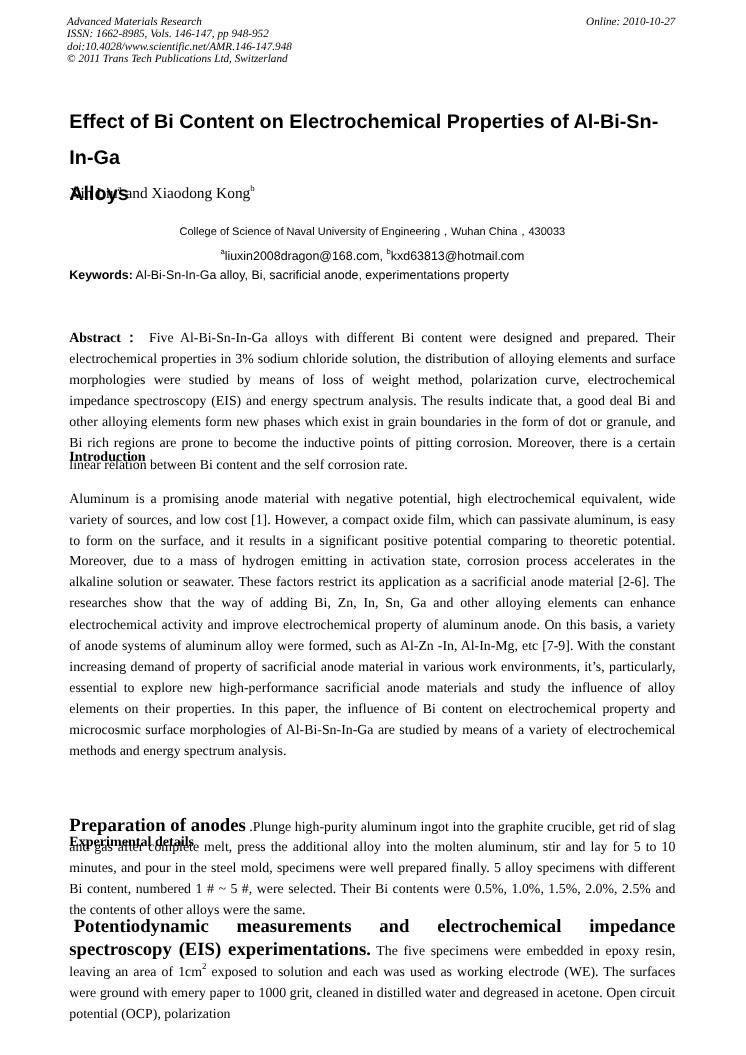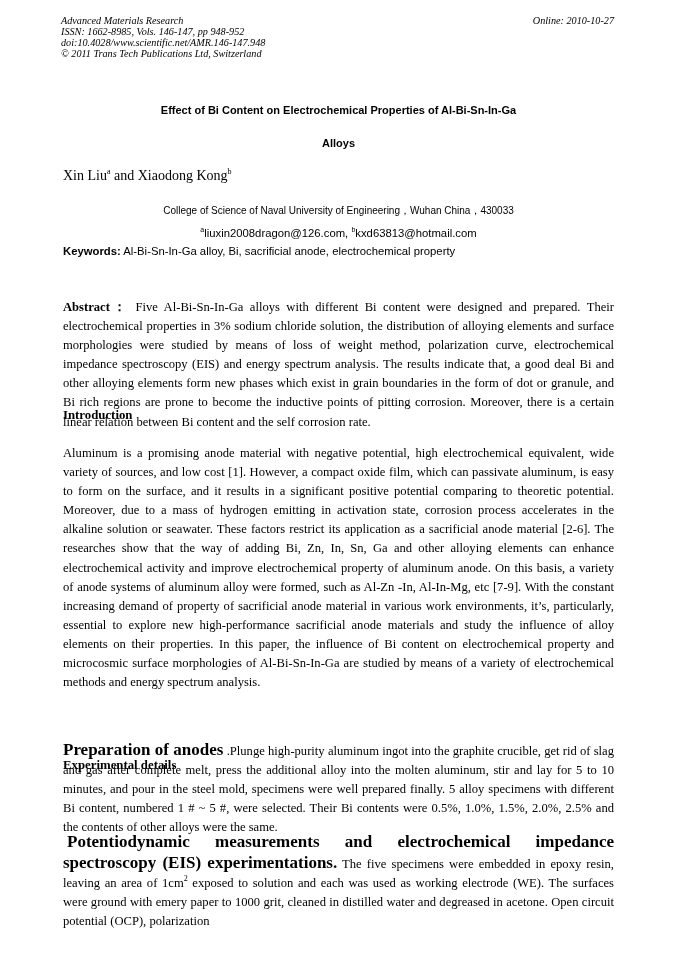--- a/index.html
+++ b/index.html
@@ -1,21 +1,21 @@
 <!DOCTYPE html>
 <html><head>
 <meta charset="utf-8">
 <style>
   html, body { margin: 0; padding: 0; background: #ffffff; }
   body { width: 678px; height: 959px; position: relative; overflow: hidden; color: #000; }
 
   .hdr-left { position: absolute; left: 61px; top: 15px; font-family: "Liberation Serif", serif; font-style: italic; font-size: 10.2px; line-height: 11px; }
   .hdr-right { position: absolute; right: 64px; top: 15px; font-family: "Liberation Serif", serif; font-style: italic; font-size: 10.2px; line-height: 11px; }
 
-  .title { position: absolute; left: 63px; width: 551px; top: 94px; text-align: center; font-family: "Liberation Sans", sans-serif; font-weight: bold; font-size: 11px; line-height: 33px; }
+  .title { position: absolute; left: 63px; width: 551px; top: 94px; text-align: left; font-family: "Liberation Sans", sans-serif; font-weight: bold; font-size: 18px; line-height: 33px; }
   .authors { position: absolute; left: 63px; width: 551px; top: 167px; text-align: left; font-family: Liberation Serif, serif; font-size: 14px; }
   .authors sup { font-size: 8px; vertical-align: 6px; }
   .affil { position: absolute; left: 63px; width: 551px; top: 204px; text-align: center; font-family: "Liberation Sans", sans-serif; font-size: 10px; }
   .emails { position: absolute; left: 63px; width: 551px; top: 226px; text-align: center; font-family: "Liberation Sans", sans-serif; font-size: 11.3px; }
   .emails sup { font-size: 7px; vertical-align: 5px; }
   .keywords { position: absolute; left: 63px; top: 245px; font-family: "Liberation Sans", sans-serif; font-size: 11.3px; }
   .keywords b { font-weight: bold; }
 
   .para { position: absolute; left: 63px; width: 551px; font-family: "Liberation Serif", serif; font-size: 12.6px; line-height: 19.1px; text-align: justify; }
   .para b { font-weight: bold; }
@@ -39,25 +39,25 @@
   <div>Alloys</div>
 </div>
 
 <div class="authors">
   <span>Xin Liu</span><sup>a</sup><span> and </span><span>Xiaodong Kong</span><sup>b</sup>
 </div>
 
 <div class="affil">College of Science of Naval University of Engineering，Wuhan China，430033</div>
 
 <div class="emails">
-  <sup>a</sup><span>liuxin2008dragon@126.com</span><span>, </span><sup>b</sup><span>kxd63813@hotmail.com</span>
+  <sup>a</sup><span>liuxin2008dragon@168.com</span><span>, </span><sup>b</sup><span>kxd63813@hotmail.com</span>
 </div>
 
 <div class="keywords">
-  <b>Keywords:</b><span> Al-Bi-Sn-In-Ga alloy, Bi, sacrificial anode, electrochemical property</span>
+  <b>Keywords:</b><span> Al-Bi-Sn-In-Ga alloy, Bi, sacrificial anode, experimentations property</span>
 </div>
 
 <div class="para" style="top:262px;margin-top:36px;">
   <b>Abstract：</b><span> Five Al-Bi-Sn-In-Ga alloys with different Bi content were designed and prepared. Their electrochemical properties in 3% sodium chloride solution, the distribution of alloying elements and surface morphologies were studied by means of loss of weight method, polarization curve, electrochemical impedance spectroscopy (EIS) and energy spectrum analysis. The results indicate that, a good deal Bi and other alloying elements form new phases which exist in grain boundaries in the form of dot or granule, and Bi rich regions are prone to become the inductive points of pitting corrosion. Moreover, there is a certain linear relation between Bi content and the self corrosion rate.</span>
 </div>
 
 <div class="h-section" style="top:408px;">Introduction</div>
 
 <div class="para" style="top:444px;">Aluminum is a promising anode material with negative potential, high electrochemical equivalent, wide variety of sources, and low cost [1]. However, a compact oxide film, which can passivate aluminum, is easy to form on the surface, and it results in a significant positive potential comparing to theoretic potential. Moreover, due to a mass of hydrogen emitting in activation state, corrosion process accelerates in the alkaline solution or seawater. These factors restrict its application as a sacrificial anode material [2-6]. The researches show that the way of adding Bi, Zn, In, Sn, Ga and other alloying elements can enhance electrochemical activity and improve electrochemical property of aluminum anode. On this basis, a variety of anode systems of aluminum alloy were formed, such as Al-Zn -In, Al-In-Mg, etc [7-9]. With the constant increasing demand of property of sacrificial anode material in various work environments, it’s, particularly, essential to explore new high-performance sacrificial anode materials and study the influence of alloy elements on their properties. In this paper, the influence of Bi content on electrochemical property and microcosmic surface morphologies of Al-Bi-Sn-In-Ga are studied by means of a variety of electrochemical methods and energy spectrum analysis.</div>
 

